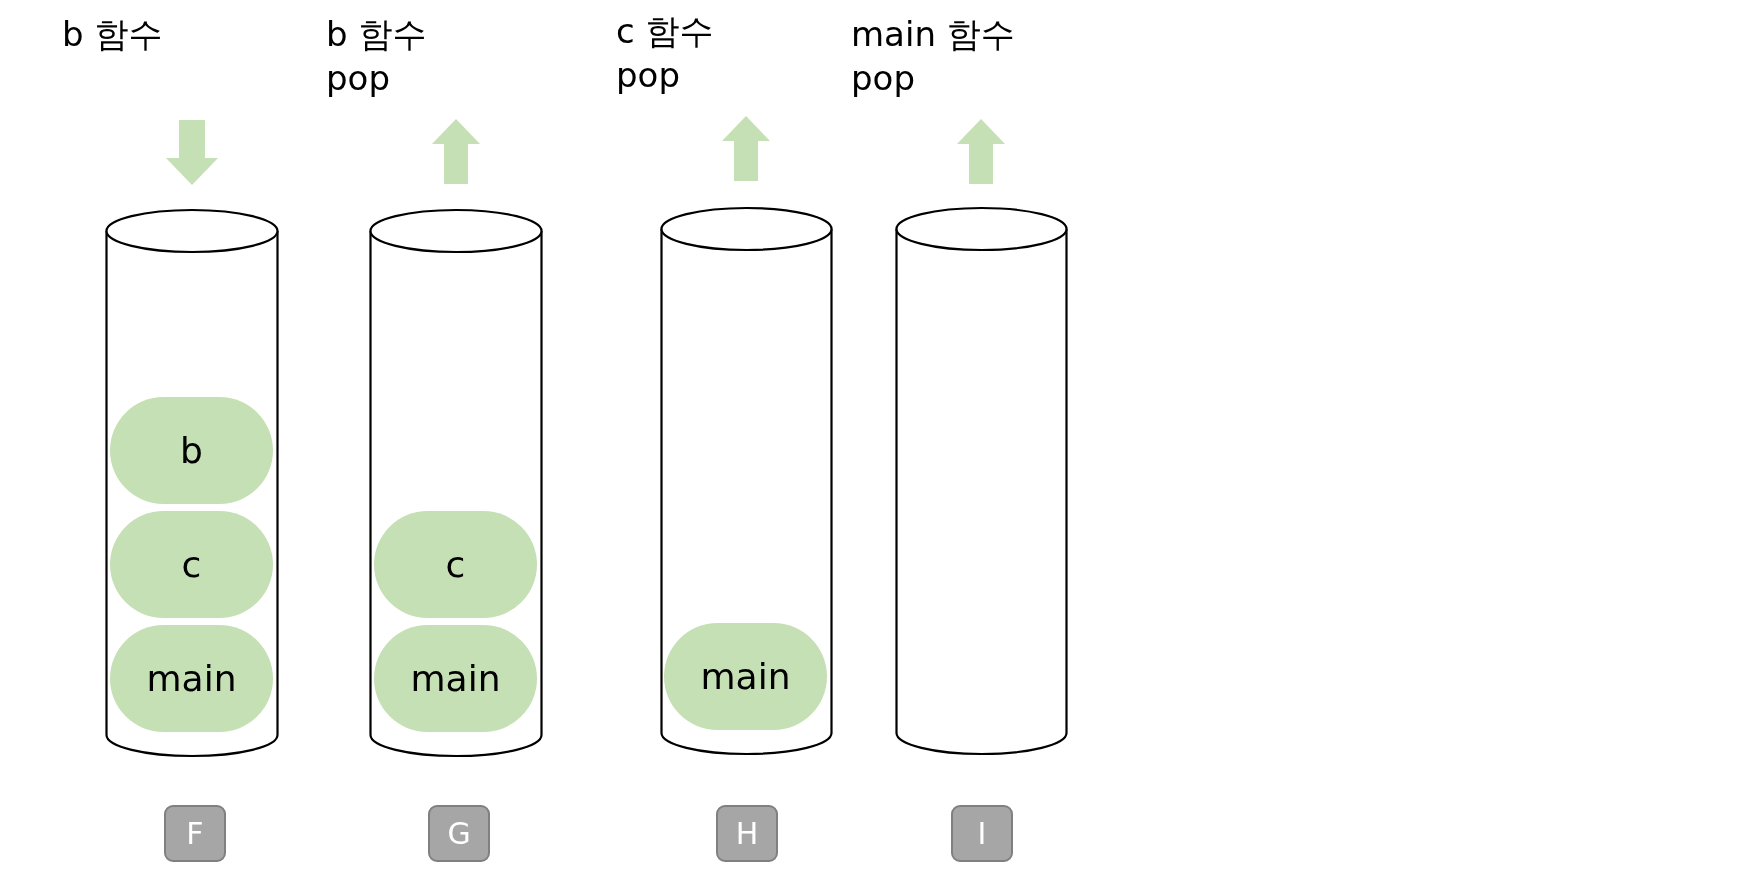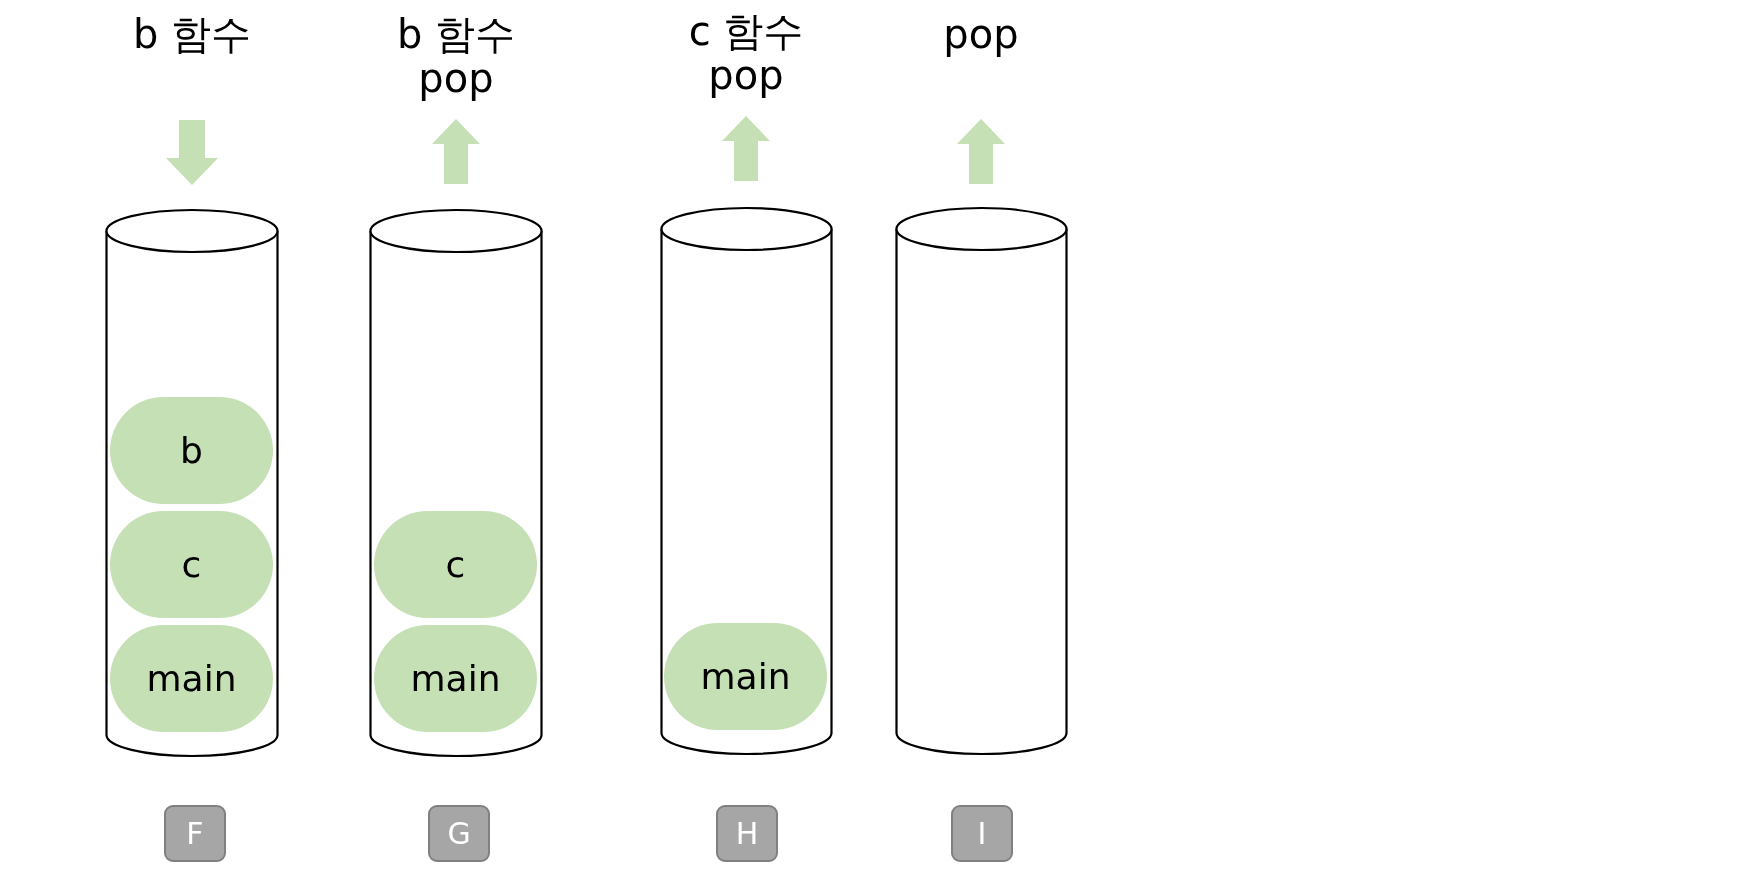--- a/index.html
+++ b/index.html
@@ -1,20 +1,20 @@
 <!DOCTYPE html>
 <html><head>
 <meta charset="utf-8">
 <style>
   html, body { margin:0; padding:0; background:#ffffff; }
   body { width:1745px; height:876px; position:relative; overflow:hidden;
          font-family:"DejaVu Sans","Liberation Sans",sans-serif; color:#000; }
   .col { position:absolute; top:0; width:260px; height:876px; }
-  .header { position:absolute; top:12px; left:0; width:260px; text-align:center;
-            font-size:40px; line-height:44px; }
+  .header { position:absolute; top:12px; left:0; width:260px; text-align:left;
+            font-size:34px; line-height:44px; }
   .header span { display:block; white-space:nowrap; }
   .arrow { position:absolute; left:0; top:112px; width:260px; height:80px; }
   .cyl { position:absolute; left:0; top:0; width:260px; height:876px; }
   .pill { position:absolute; width:163px; height:107px; border-radius:54px;
           background:#c5e0b4; display:flex; align-items:center; justify-content:center;
           font-size:36px; }
   .badge { position:absolute; width:58px; height:53px; top:805px;
            background:#a6a6a6; border:2px solid #808080; border-radius:9px;
            color:#ffffff; font-size:30px; display:flex; align-items:center; justify-content:center; }
 </style>
@@ -66,20 +66,21 @@
   <svg class="cyl" viewBox="0 0 260 876">
     <path d="M45.5,229 L45.5,733 A85,21 0 0 0 215.5,733 L215.5,229" fill="#fff" stroke="#000" stroke-width="2.2"></path>
     <ellipse cx="130.5" cy="229" rx="85" ry="21" fill="#fff" stroke="#000" stroke-width="2.2"></ellipse>
   </svg>
   <div class="pill" style="left:48px; top:623px;">main</div>
   <div class="badge" style="left:100px;">H</div>
 </div>
 
 <div class="col" style="left:851px;">
   <div class="header">
+    <span>main 함수</span>
     <span>pop</span>
   </div>
   <svg class="arrow" viewBox="0 0 260 80">
     <polygon points="130,7 154,32 142,32 142,72 118,72 118,32 106,32" fill="#c5e0b4"></polygon>
   </svg>
   <svg class="cyl" viewBox="0 0 260 876">
     <path d="M45.5,229 L45.5,733 A85,21 0 0 0 215.5,733 L215.5,229" fill="#fff" stroke="#000" stroke-width="2.2"></path>
     <ellipse cx="130.5" cy="229" rx="85" ry="21" fill="#fff" stroke="#000" stroke-width="2.2"></ellipse>
   </svg>
   <div class="badge" style="left:100px;">I</div>

